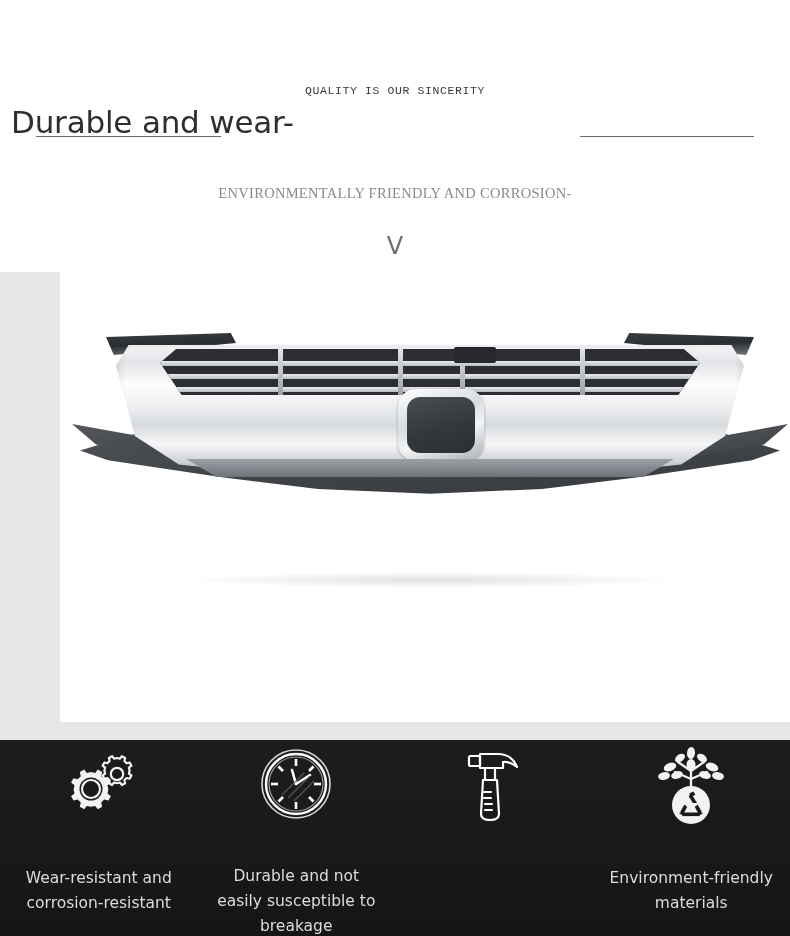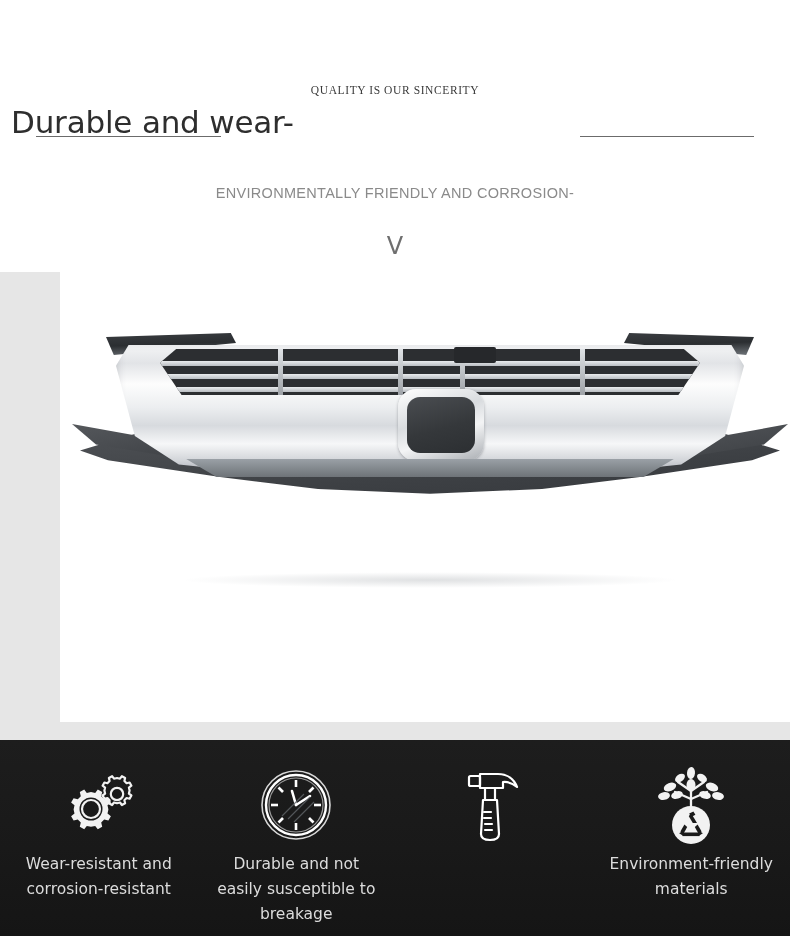--- a/index.html
+++ b/index.html
@@ -24,21 +24,21 @@
   }
   .eyebrow {
     position: absolute;
     top: 84px;
     left: 0;
     width: 790px;
     text-align: center;
     font-size: 11.5px;
     letter-spacing: 0.6px;
     color: #3a3a3a;
-    font-family: Liberation Serif, serif;
+    font-family: Liberation Mono, monospace;
   }
   .title {
     position: absolute;
     top: 105px;
     left: 11px;
     width: 790px;
     text-align: left;
     font-size: 31px;
     line-height: 34px;
     color: #2e2e2e;
@@ -58,21 +58,21 @@
   .subtitle {
     position: absolute;
     top: 184px;
     left: 0;
     width: 790px;
     text-align: center;
     font-size: 14.5px;
     line-height: 19.5px;
     color: #8a8a8a;
     letter-spacing: 0.3px;
-    font-family: Liberation Sans, sans-serif;
+    font-family: Liberation Serif, serif;
   }
   .chevron {
     position: absolute;
     top: 232px;
     left: 0;
     width: 790px;
     text-align: center;
     font-size: 24px;
     color: #6f6f6f;
     font-family: "DejaVu Sans", sans-serif;
@@ -251,22 +251,23 @@
     width: 790px;
     height: 196px;
     background: linear-gradient(180deg, #1d1d1d 0%, #191919 55%, #151515 100%);
     display: flex;
   }
   .feature {
     flex: 1 1 0;
     display: flex;
     flex-direction: column;
     align-items: center;
-    padding-top: 26px;
+    padding-top: 6px;
     box-sizing: border-box;
+    gap: 34px;
   }
   .feature-icon {
     height: 78px;
     display: flex;
     align-items: center;
     justify-content: center;
   }
   .feature-label {
     margin-top: 8px;
     font-size: 15.5px;

